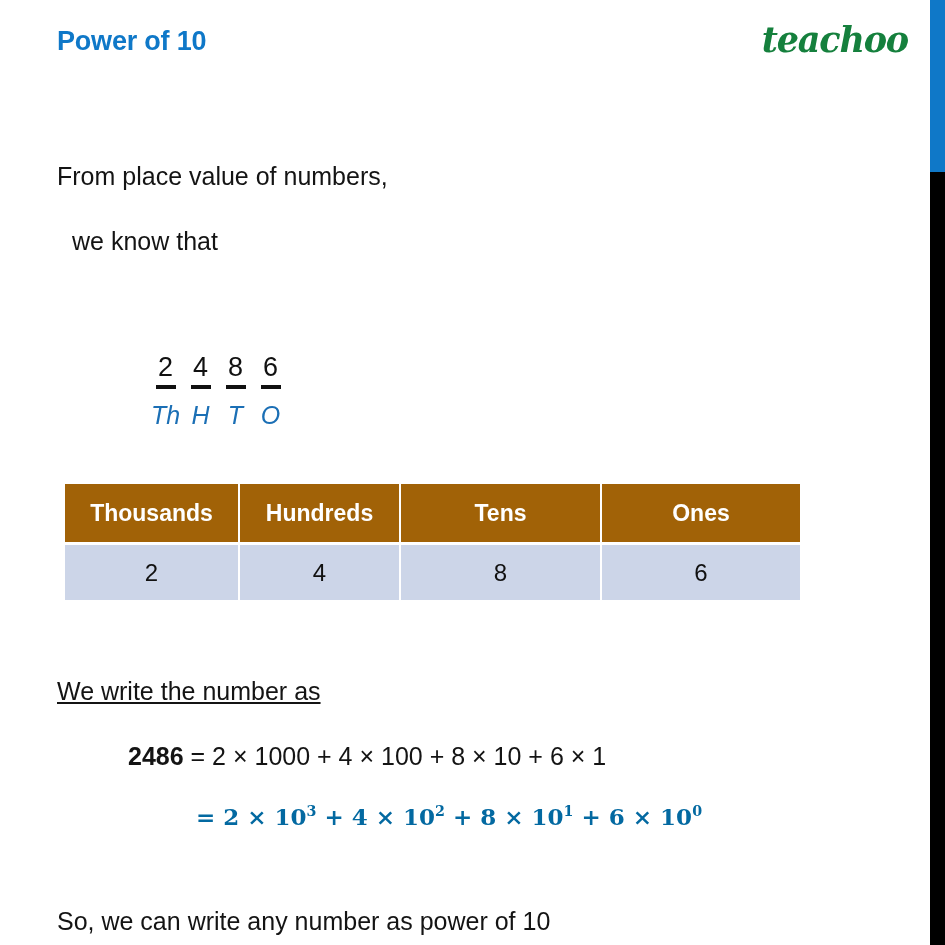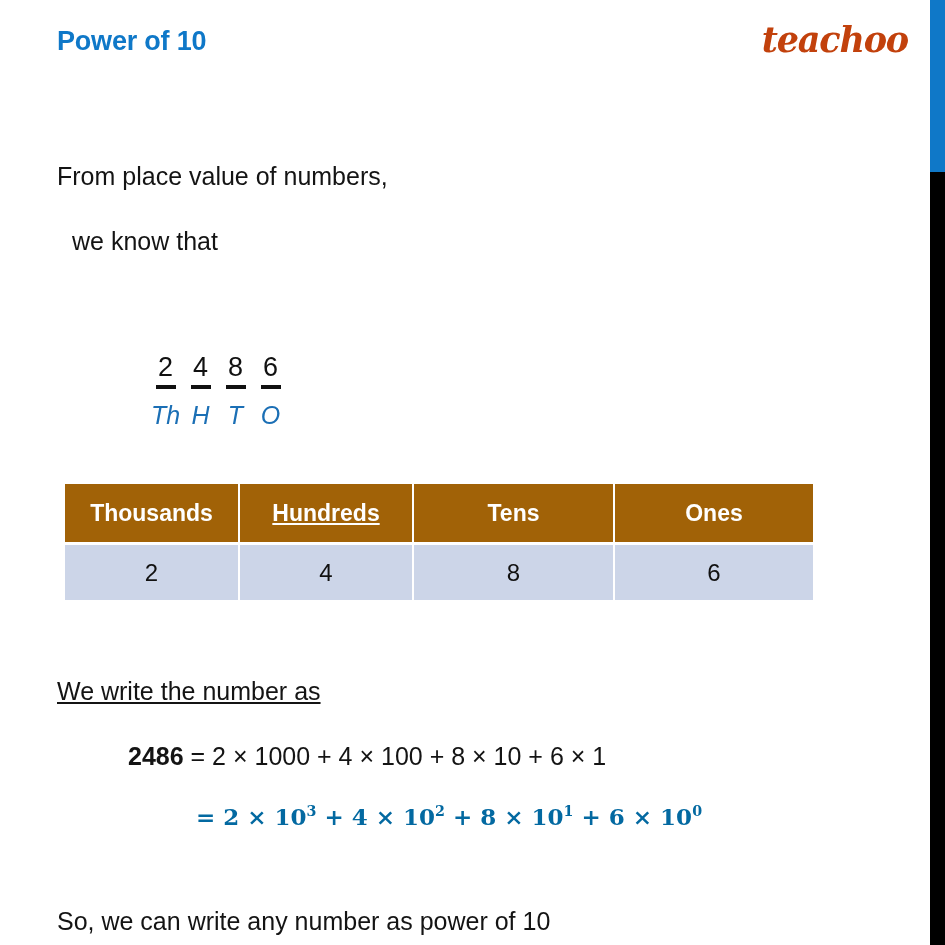--- a/index.html
+++ b/index.html
@@ -45,21 +45,21 @@
     white-space: nowrap;
   }
   #brand-logo {
     position: absolute;
     right: 37px;
     top: 19px;
     font-family: "DejaVu Serif", serif;
     font-size: 35px;
     font-weight: bold;
     font-style: italic;
-    color: #c2410c;
+    color: #15803d;
     letter-spacing: -1.2px;
     white-space: nowrap;
   }
 
   
   .body-line {
     position: absolute;
     left: 57px;
     font-size: 25px;
     color: #141414;
@@ -132,21 +132,21 @@
     background: #ccd5e8;
     color: #111111;
     font-size: 24px;
     font-weight: normal;
     height: 55px;
     padding: 0;
     text-align: center;
     vertical-align: middle;
   }
   .col-thousands { width: 173px; }
-  .col-hundreds  { width: 172px; text-decoration: underline; }
+  .col-hundreds  { width: 159px; }
   .col-tens      { width: 199px; }
   .col-ones      { width: 198px; margin-left: 8px; }
 
   
   #equation-expanded {
     position: absolute;
     left: 128px;
     top: 742px;
     font-size: 25px;
     color: #141414;

